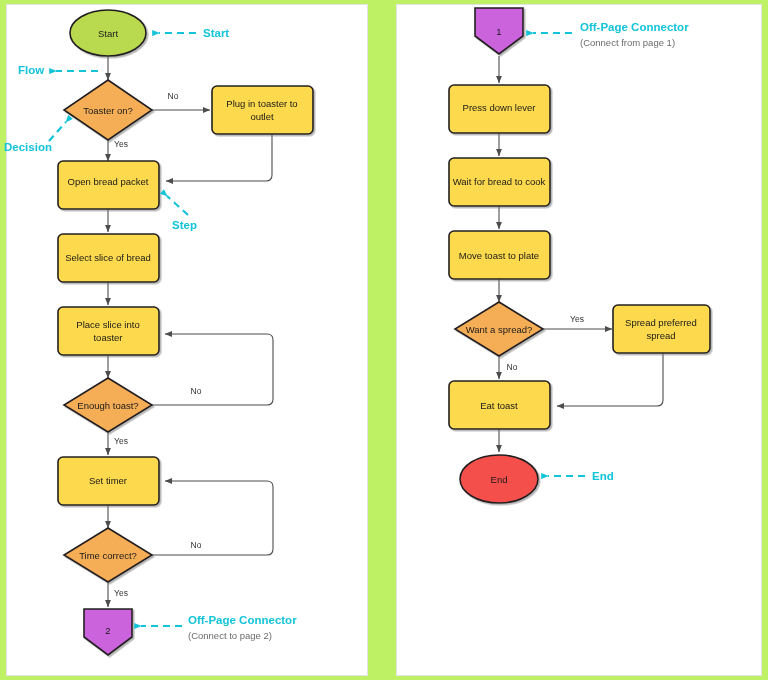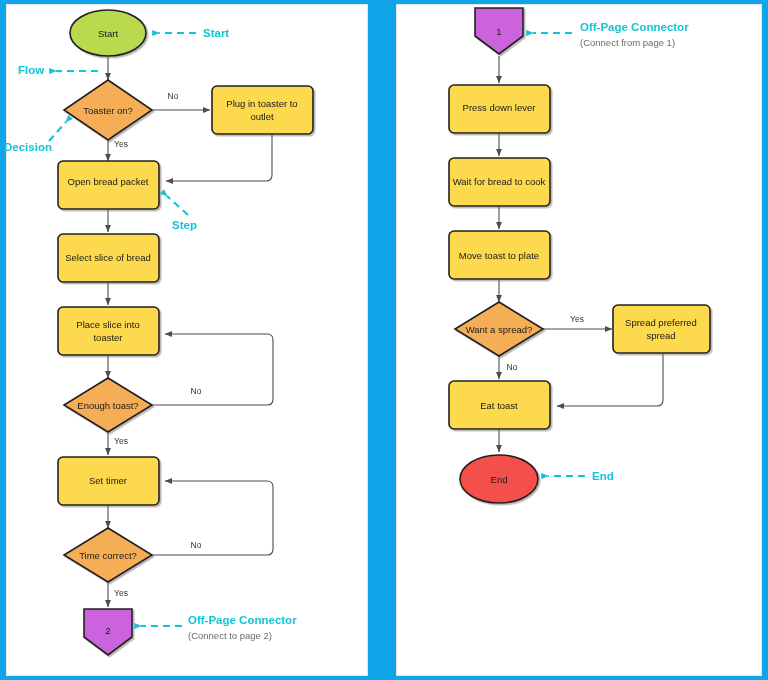--- a/index.html
+++ b/index.html
@@ -10,21 +10,21 @@
   body {
     width: 768px;
     height: 680px;
     font-family: "Liberation Sans", sans-serif;
     overflow: hidden;
   }
   #canvas {
     position: relative;
     width: 768px;
     height: 680px;
-    background: #0ea5e9;
+    background: #bef264;
   }
   .panel {
     position: absolute;
     background: #ffffff;
     border: 1px solid #e3e3e3;
     box-sizing: border-box;
   }
   #panel-left  { left: 6px;   top: 4px; width: 362px; height: 672px; }
   #panel-right { left: 396px; top: 4px; width: 366px; height: 672px; }
 

